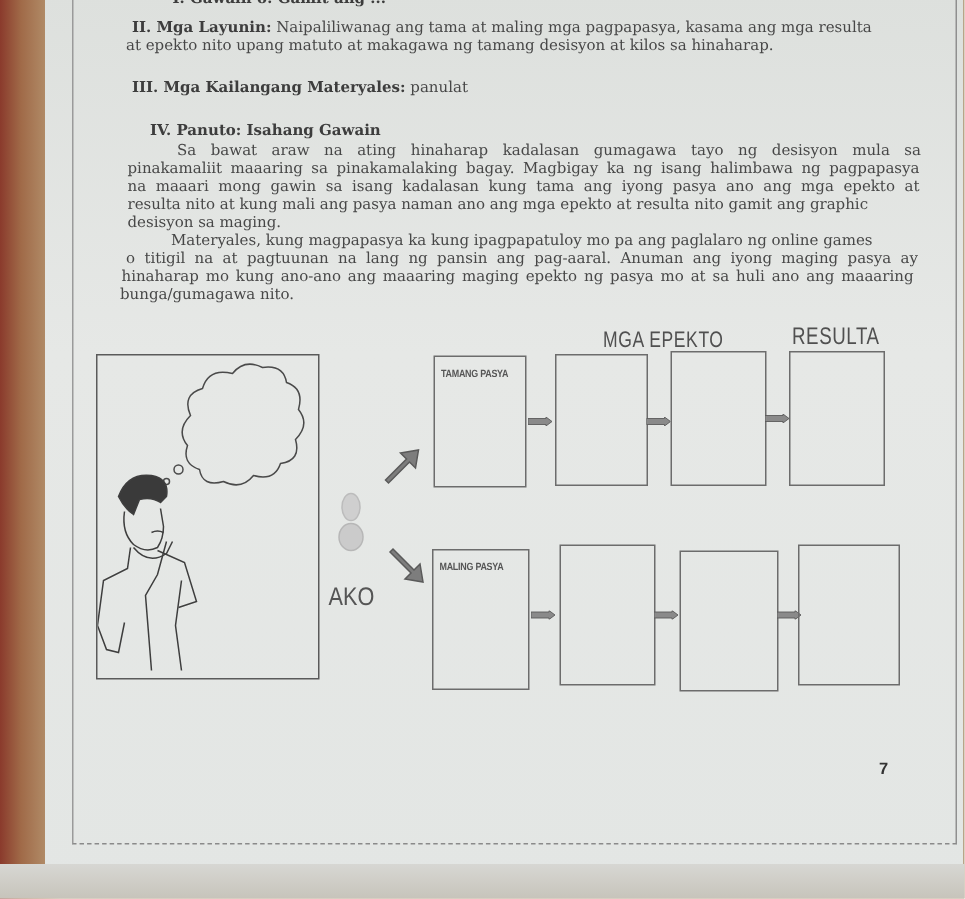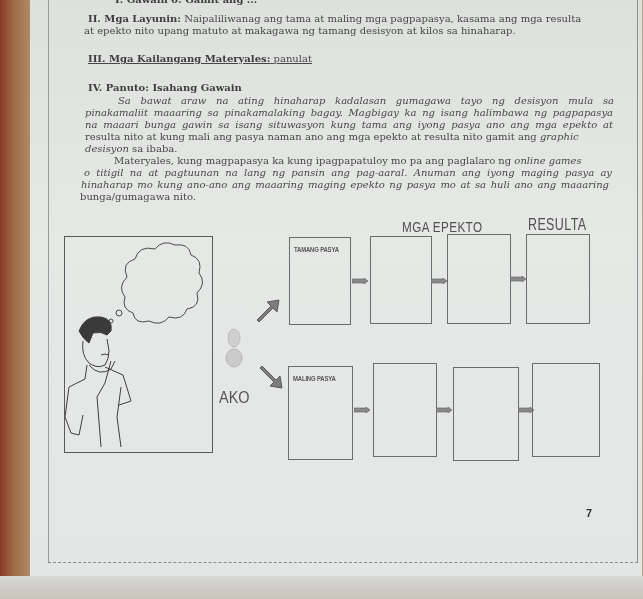--- a/index.html
+++ b/index.html
@@ -7,22 +7,22 @@
     background:linear-gradient(90deg,#8a3a2c 0px,#a06a48 14px,#b08a66 30px,#b9a488 40px);
     font-family:"DejaVu Serif",serif;color:#3a3a3a;}
   .page{position:absolute;left:30px;top:-4px;width:612px;height:600px;
     background:linear-gradient(180deg,#dde0dd 0%,#e6e8e6 40%,#e3e6e4 100%);}
   .frame{position:absolute;left:48px;top:-10px;width:588px;height:572px;
     border-left:1px solid #9a9a9a;border-right:1px solid #8f8f8f;border-bottom:1px dashed #8a8a8a;}
   .bottom-shadow{position:absolute;left:0;top:576px;width:643px;height:23px;
     background:linear-gradient(180deg,#d7d7d3,#c7c4bb);}
   .tl{position:absolute;font-size:10px;line-height:12px;white-space:nowrap;color:#474747;}
   .b{font-weight:bold;color:#3d3d3d;}
-  .i{font-style:italic;}
-  .just{text-align:justify;text-align-last:justify;width:528px;white-space:normal;font-style:italic;}
+  .i{}
+  .just{text-align:justify;text-align-last:justify;width:528px;white-space:normal;}
   .box{position:absolute;border:1.5px solid #6c6c6c;background:transparent;}
   .boxlabel{position:absolute;left:4px;top:8px;font-family:"Liberation Sans",sans-serif;
     font-size:7px;font-weight:bold;color:#555;letter-spacing:-0.2px;transform:scaleX(0.85);transform-origin:left;}
   .hdr{position:absolute;font-family:"Liberation Sans",sans-serif;font-size:15px;color:#505050;
     transform:scaleX(0.78);transform-origin:left;letter-spacing:0.5px;}
   .arrow{position:absolute;width:16px;height:6px;}
   .ako{position:absolute;left:219px;top:388px;font-family:"Liberation Sans",sans-serif;font-size:17px;color:#555;transform:scaleX(0.85);transform-origin:left;}
   .pagenum{position:absolute;left:586px;top:507px;font-family:"Liberation Sans",sans-serif;font-weight:bold;font-size:11px;color:#333;}
 </style>
 </head>
@@ -32,35 +32,35 @@
 <div class="frame"></div>
 
 <div class="tl b" style="left:115px;top:-6px;">I. Gawain o: Gamit ang ...</div>
 
 <div class="tl" style="left:88px;top:13px;">
   <span class="b">II. Mga Layunin:</span>
   <span>Naipaliliwanag ang tama at maling mga pagpapasya, kasama ang mga resulta</span>
 </div>
 <div class="tl" style="left:84px;top:25px;">at epekto nito upang matuto at makagawa ng tamang desisyon at kilos sa hinaharap.</div>
 
-<div class="tl" style="left:88px;top:53px;text-decoration:underline;">
+<div class="tl" style="left:88px;top:53px;">
   <span class="b">III. Mga Kailangang Materyales:</span>
   <span>panulat</span>
 </div>
 
-<div class="tl b" style="left:88px;top:82px;">IV. Panuto: Isahang Gawain</div>
+<div class="tl b" style="left:100px;top:82px;">IV. Panuto: Isahang Gawain</div>
 <div class="tl just" style="left:118px;top:95px;width:496px;">Sa bawat araw na ating hinaharap kadalasan gumagawa tayo ng desisyon mula sa</div>
 <div class="tl just" style="left:85px;top:107px;">pinakamaliit maaaring sa pinakamalaking bagay. Magbigay ka ng isang halimbawa ng pagpapasya</div>
-<div class="tl just" style="left:85px;top:119px;">na maaari bunga gawin sa isang situwasyon kung tama ang iyong pasya ano ang mga epekto at</div>
+<div class="tl just" style="left:85px;top:119px;">na maaari mong gawin sa isang kadalasan kung tama ang iyong pasya ano ang mga epekto at</div>
 <div class="tl" style="left:85px;top:131px;">
   <span>resulta nito at kung mali ang pasya naman ano ang mga epekto at resulta nito gamit ang</span>
   <span class="i">graphic</span>
 </div>
 <div class="tl" style="left:85px;top:143px;">
-  <span class="i">desisyon</span><span> sa ibaba.</span>
+  <span class="i">desisyon</span><span> sa maging.</span>
 </div>
 <div class="tl" style="left:114px;top:155px;">
   <span>Materyales, kung magpapasya ka kung ipagpapatuloy mo pa ang paglalaro ng </span><span class="i">online games</span>
 </div>
 <div class="tl just" style="left:84px;top:167px;">o titigil na at pagtuunan na lang ng pansin ang pag-aaral. Anuman ang iyong maging pasya ay</div>
 <div class="tl just" style="left:81px;top:179px;">hinaharap mo kung ano-ano ang maaaring maging epekto ng pasya mo at sa huli ano ang maaaring</div>
 <div class="tl" style="left:80px;top:191px;">bunga/gumagawa nito.</div>
 
 <div class="hdr" style="left:402px;top:218px;">MGA EPEKTO</div>
 <div class="hdr" style="left:528px;top:216px;font-size:16px;">RESULTA</div>

